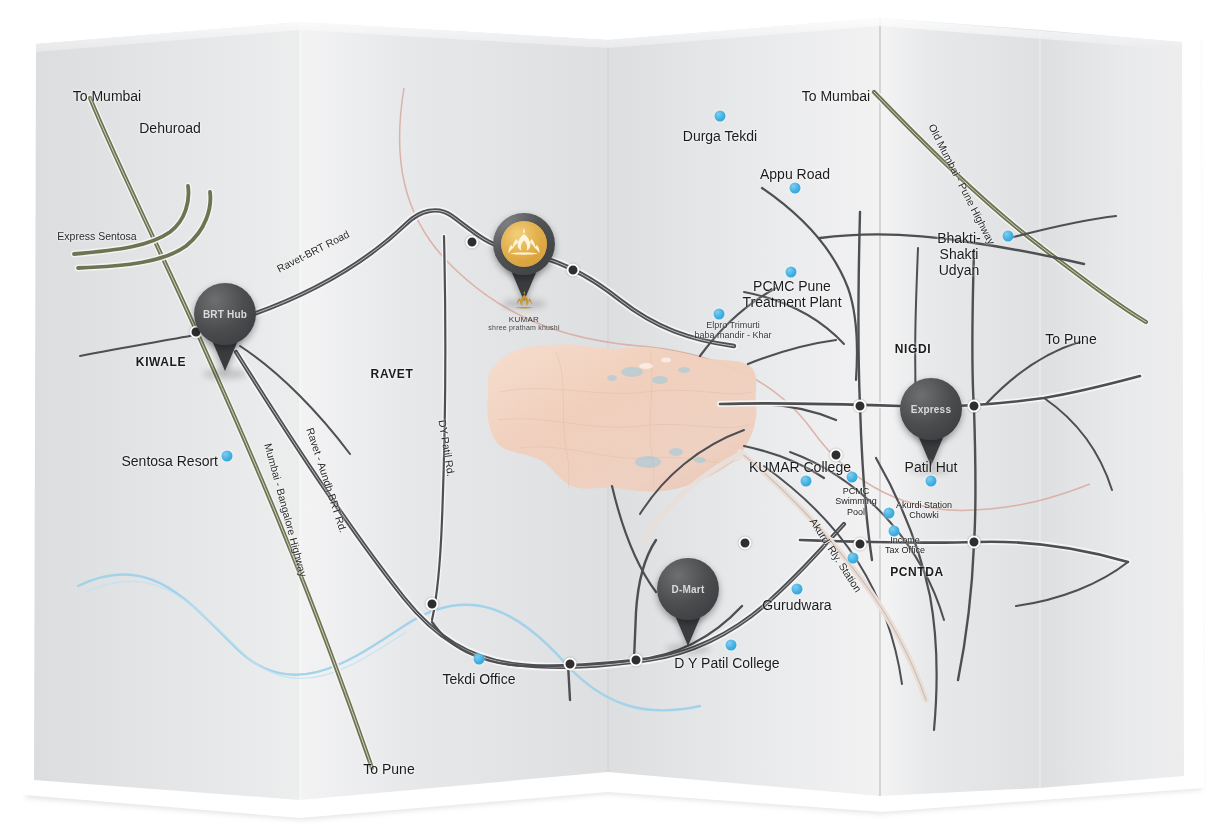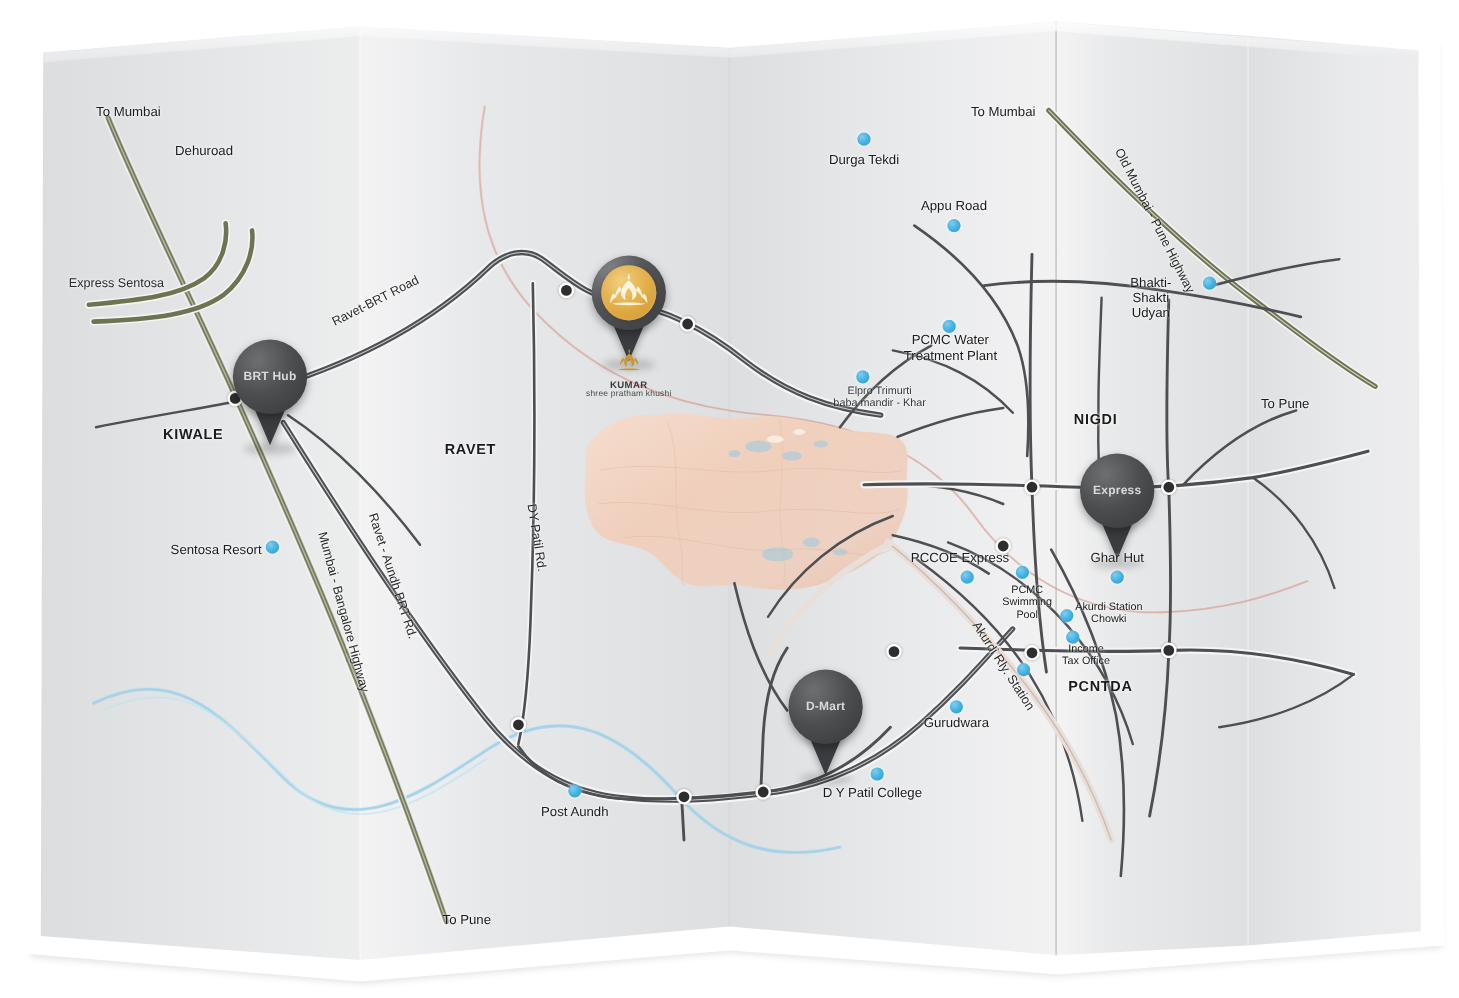--- a/index.html
+++ b/index.html
@@ -8,21 +8,21 @@
   #stage{position:relative;width:1216px;height:832px;background:#ffffff;}
 
   
   #map-wrap{position:absolute;left:0;top:0;width:1216px;height:832px;}
   #map-svg{position:absolute;left:0;top:0;}
 
   
   #overlay{position:absolute;left:0;top:0;width:1216px;height:832px;pointer-events:none;}
 
   .lbl{position:absolute;color:#1b1b1b;white-space:nowrap;
-       font-family:"Liberation Sans",sans-serif;font-size:11px;line-height:1.15;
+       font-family:"Liberation Sans",sans-serif;font-size:14px;line-height:1.15;
        text-shadow:0 0 2px rgba(255,255,255,.85),0 0 4px rgba(255,255,255,.6);}
   .lbl.c{text-align:center;transform:translateX(-50%);}
   .lbl.r{transform:translateX(-100%);}
   .lbl.area{font-weight:bold;letter-spacing:.6px;font-size:12px;}
   .lbl.small{font-size:9px;}
   .lbl.road{font-size:10.5px;color:#2a2a2a;}
   .lbl.blur{filter:blur(.55px);opacity:.88;}
 
   .dot{position:absolute;width:11px;height:11px;border-radius:50%;
        background:radial-gradient(circle at 35% 32%,#7fcdf0 0%,#3faee0 55%,#2f9ed2 100%);
@@ -49,21 +49,21 @@
      width:46px;height:46px;border-radius:50%;
      background:radial-gradient(circle at 36% 28%,#f2cf7c 0%,#e0ab45 55%,#c98f2c 100%);
      box-shadow:0 0 7px rgba(226,177,86,.8) inset,0 0 6px rgba(0,0,0,.25);z-index:2;}
   .pin.logo .emblem{position:absolute;left:50%;top:50%;transform:translate(-50%,-50%);
      z-index:3;}
   .pin .shadow{position:absolute;left:50%;top:86px;transform:translateX(-50%);
      width:44px;height:10px;border-radius:50%;background:rgba(0,0,0,.16);filter:blur(3px);}
 
   
   .brandmark{position:absolute;transform:translateX(-50%);text-align:center;}
-  .brandmark .bname{font-size:8px;font-weight:bold;color:#3a3a3a;letter-spacing:.3px;
+  .brandmark .bname{font-size:8px;font-weight:normal;color:#3a3a3a;letter-spacing:.3px;
         filter:blur(.5px);margin-top:1px;}
   .brandmark .btag{font-size:7px;color:#4a4a4a;letter-spacing:.2px;filter:blur(.55px);}
 </style>
 </head>
 <body>
 
 <div id="stage">
 
   <div id="map-wrap">
 
@@ -420,35 +420,35 @@
       <div class="dot" style="left:852px;top:477px"></div>
       <div class="dot" style="left:931px;top:481px"></div>
       <div class="dot" style="left:889px;top:513px"></div>
       <div class="dot" style="left:894px;top:531px"></div>
       <div class="dot" style="left:853px;top:558px"></div>
       <div class="dot" style="left:797px;top:589px"></div>
       <div class="dot" style="left:731px;top:645px"></div>
 
       <div class="lbl c" style="left:170px;top:120px">Dehuroad</div>
       <div class="lbl r" style="left:218px;top:453px">Sentosa Resort</div>
-      <div class="lbl c" style="left:479px;top:671px">Post Aundh</div>
+      <div class="lbl c" style="left:479px;top:671px">Tekdi Office</div>
       <div class="lbl c" style="left:720px;top:128px">Durga Tekdi</div>
       <div class="lbl c" style="left:795px;top:166px">Appu Road</div>
-      <div class="lbl c" style="left:792px;top:278px;white-space:pre-line">PCMC Water
+      <div class="lbl c" style="left:792px;top:278px;white-space:pre-line">PCMC Pune
 Treatment Plant</div>
       <div class="lbl c blur small" style="left:733px;top:320px;white-space:pre-line">Elpro Trimurti
 baba mandir - Khar</div>
       <div class="lbl c" style="left:959px;top:230px;white-space:pre-line">Bhakti-
 Shakti
 Udyan</div>
-      <div class="lbl c" style="left:800px;top:459px">PCCOE Express</div>
+      <div class="lbl c" style="left:800px;top:459px">KUMAR College</div>
       <div class="lbl c small" style="left:856px;top:486px;white-space:pre-line">PCMC
 Swimming
 Pool</div>
-      <div class="lbl c" style="left:931px;top:459px">Ghar Hut</div>
+      <div class="lbl c" style="left:931px;top:459px">Patil Hut</div>
       <div class="lbl c small" style="left:924px;top:500px;white-space:pre-line">Akurdi Station
 Chowki</div>
       <div class="lbl c small" style="left:905px;top:535px;white-space:pre-line">Income
 Tax Office</div>
       <div class="lbl c" style="left:797px;top:597px">Gurudwara</div>
       <div class="lbl c" style="left:727px;top:655px">D Y Patil College</div>
 
     </div>
   </div>
 </div>

